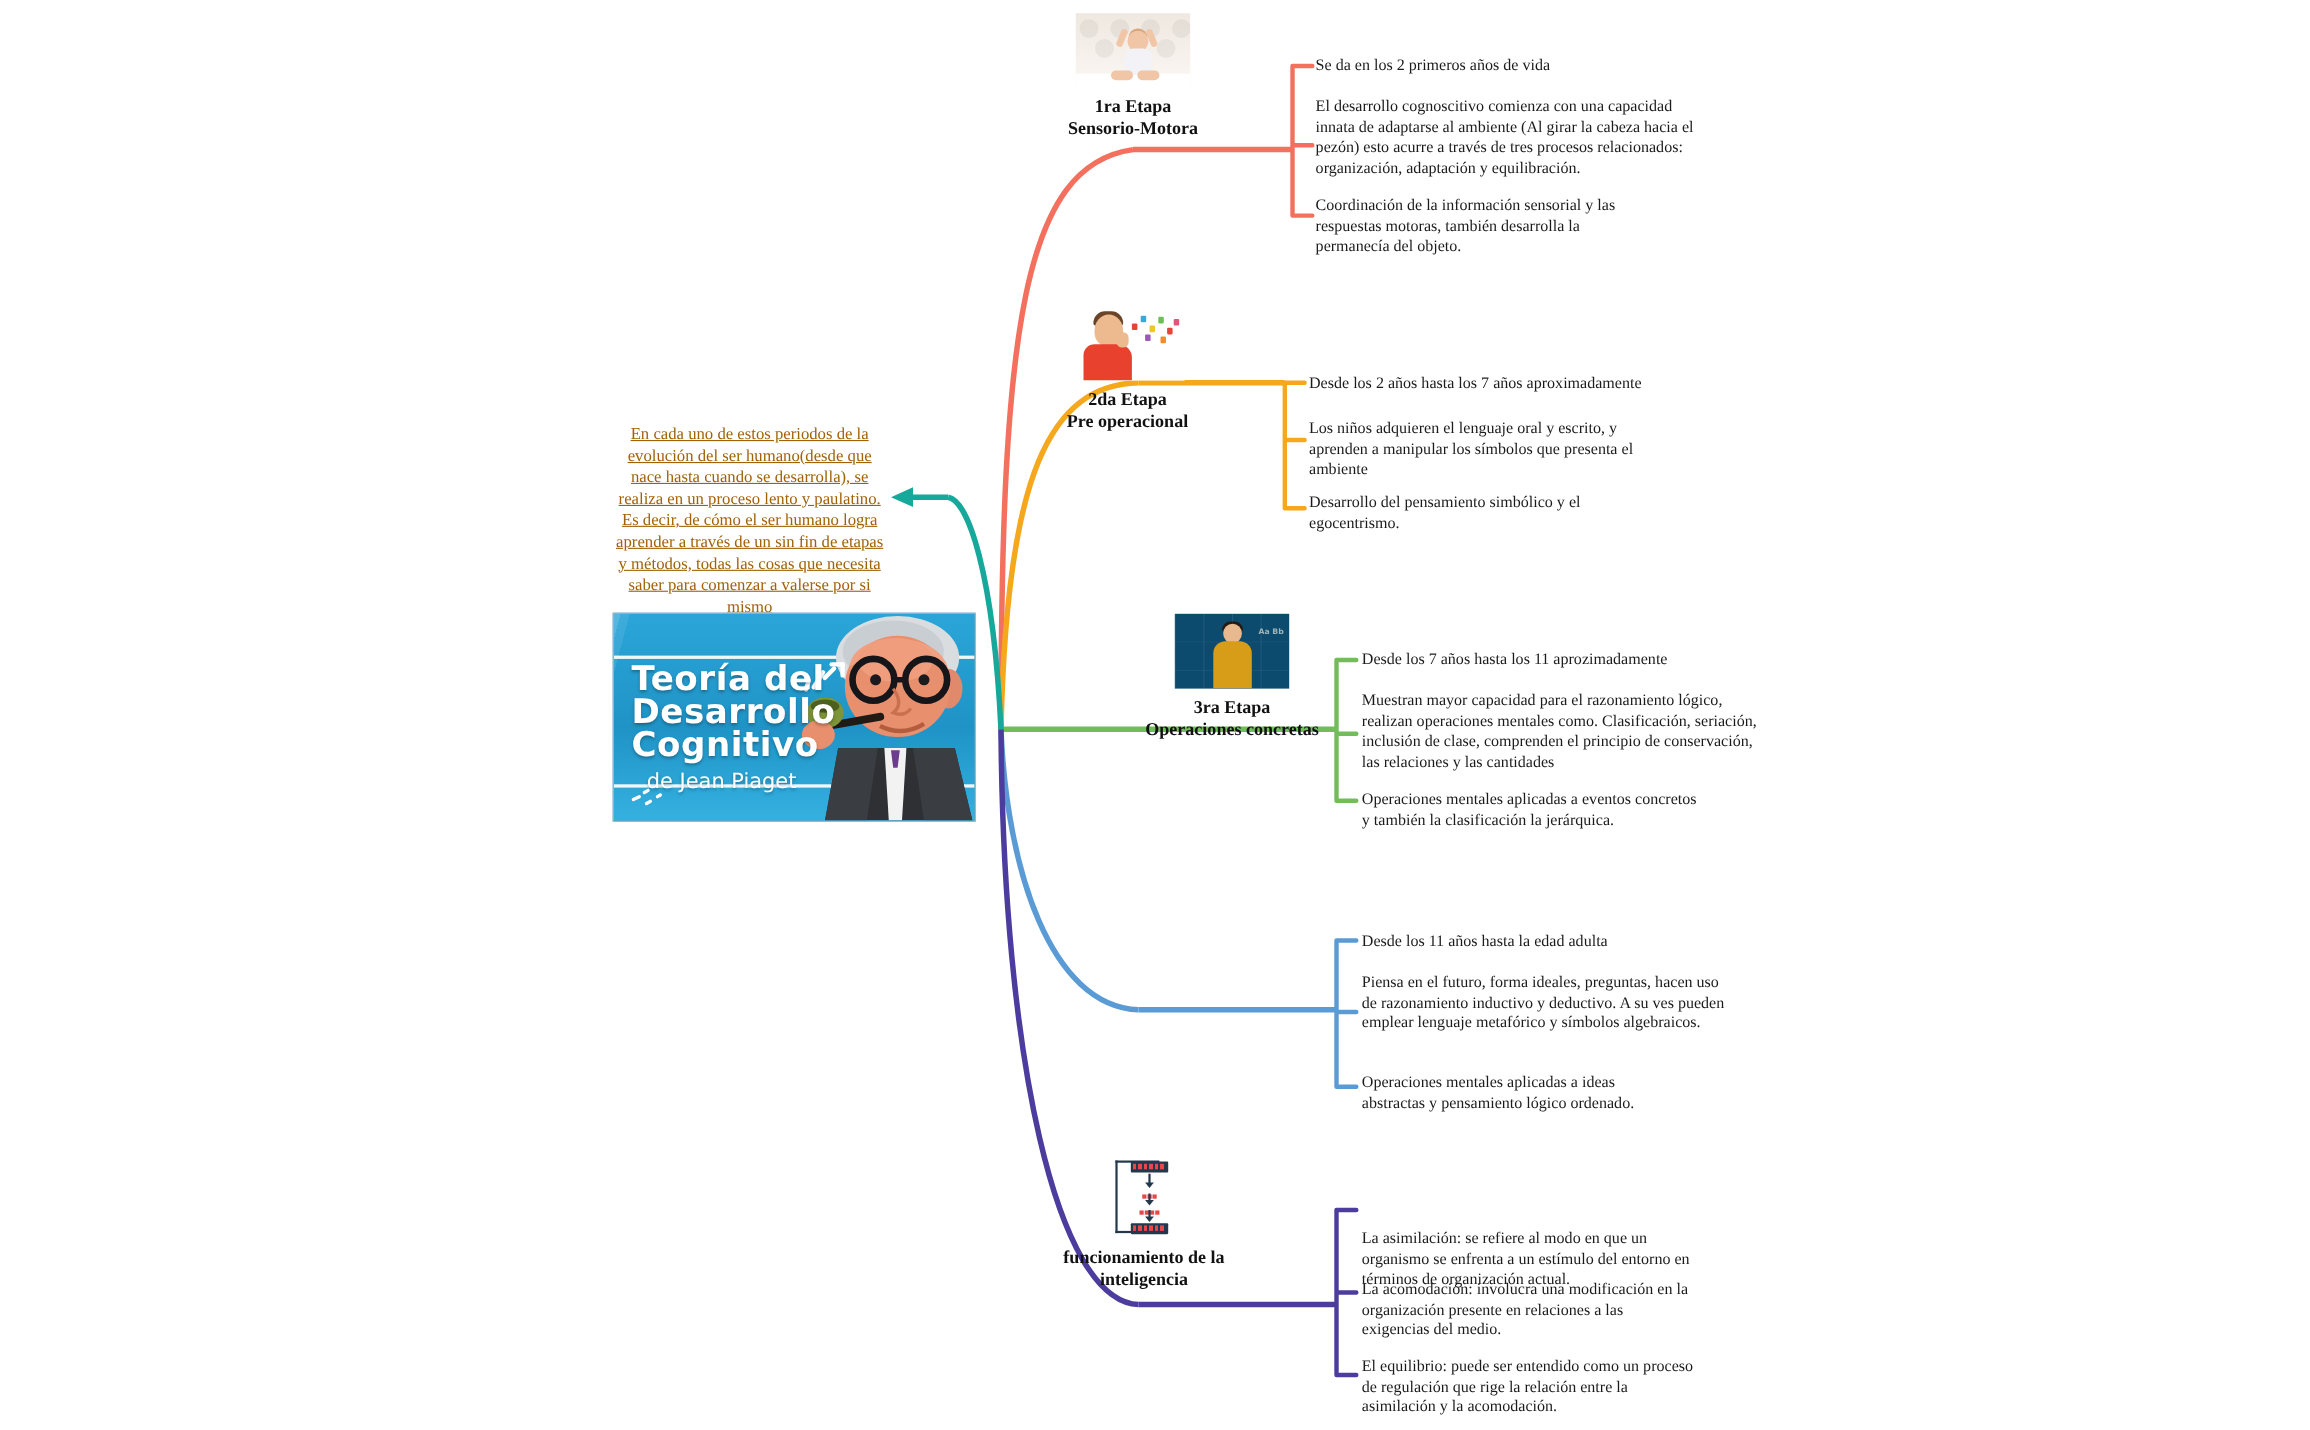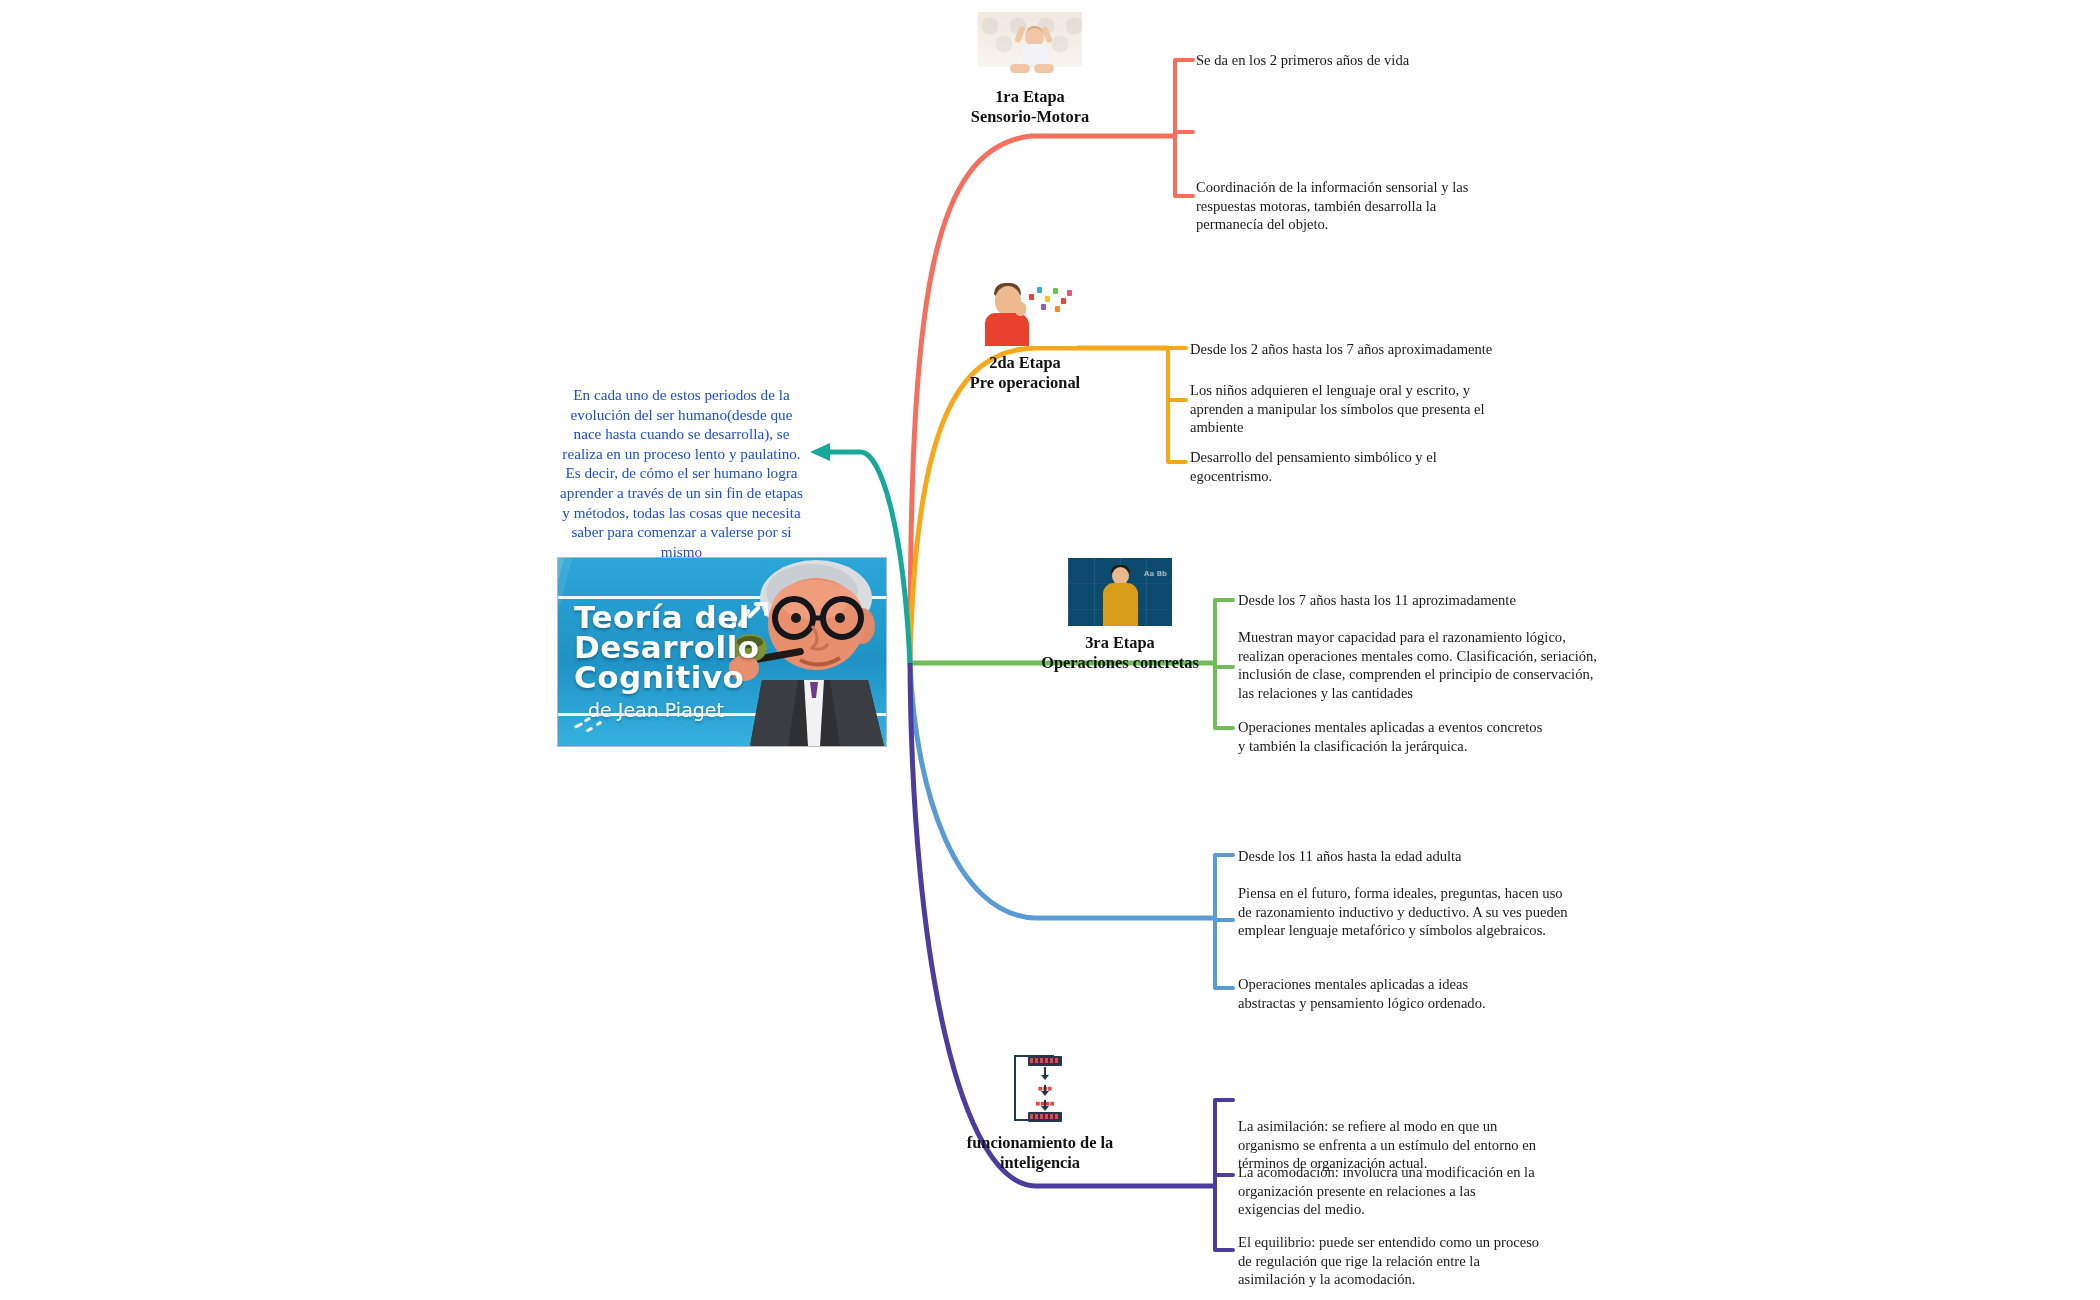--- a/index.html
+++ b/index.html
@@ -72,21 +72,22 @@
   .piaget { position: absolute; right: -6px; bottom: 0; width: 176px; height: 190px; z-index: 3; }
 
   
   .left-text {
     position: absolute;
     left: 560px; top: 385px;
     width: 243px;
     text-align: center;
     font-size: 15.2px;
     line-height: 19.6px;
-    color: #1d4ed8;
+    color: #a16207;
+    text-decoration: underline;
   }
 
   
   .branch-head {
     position: absolute;
     text-align: center;
     font-weight: bold;
     font-size: 16.4px;
     line-height: 20px;
     color: #111111;
@@ -282,20 +283,21 @@
       <div class="hair"></div>
         <div class="head"></div>
       <div class="body"></div>
         <div class="leg l"></div>
         <div class="leg r"></div>
     </div>
     <div>1ra Etapa</div>
     <div>Sensorio-Motora</div>
   </div>
   <div class="leaf" style="left:1196px; top:51px; width:400px;">Se da en los 2 primeros años de vida</div>
+  <div class="leaf" style="left:1196px; top:88px; width:350px;">El desarrollo cognoscitivo comienza con una capacidad innata de adaptarse al ambiente (Al girar la cabeza hacia el pezón) esto acurre a través de tres procesos relacionados: organización, adaptación y equilibración.</div>
   <div class="leaf" style="left:1196px; top:178px; width:310px;">Coordinación de la información sensorial y las respuestas motoras, también desarrolla la permanecía del objeto.</div>
 
   <div class="branch-head" style="left:880px; top:278px;">
     <div class="ph ph-boy branch-img">
       <div class="hair"></div>
         <div class="head"></div>
       <div class="shirt"></div>
         <div class="hand"></div>
       <div class="letters">
         <i style="left:2px;  top:10px; background:#e8433a;"></i>

